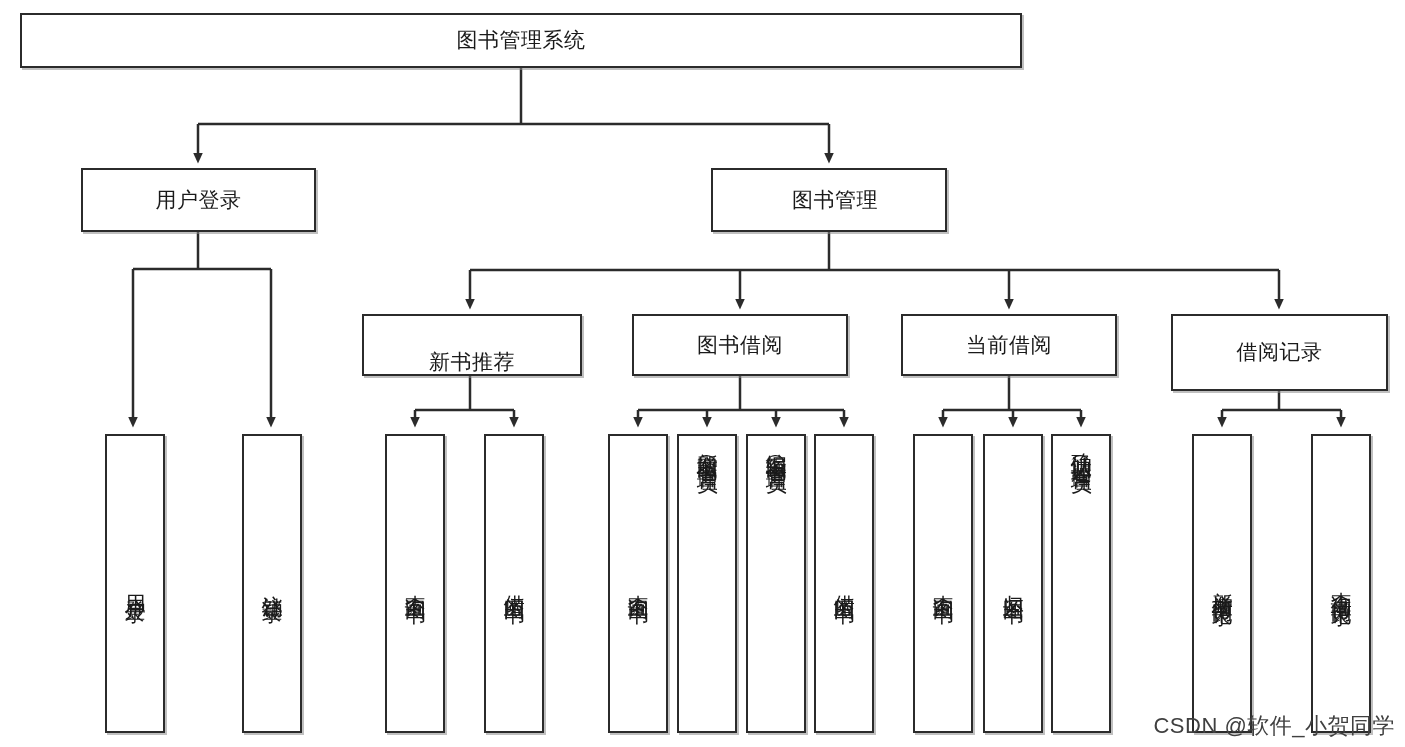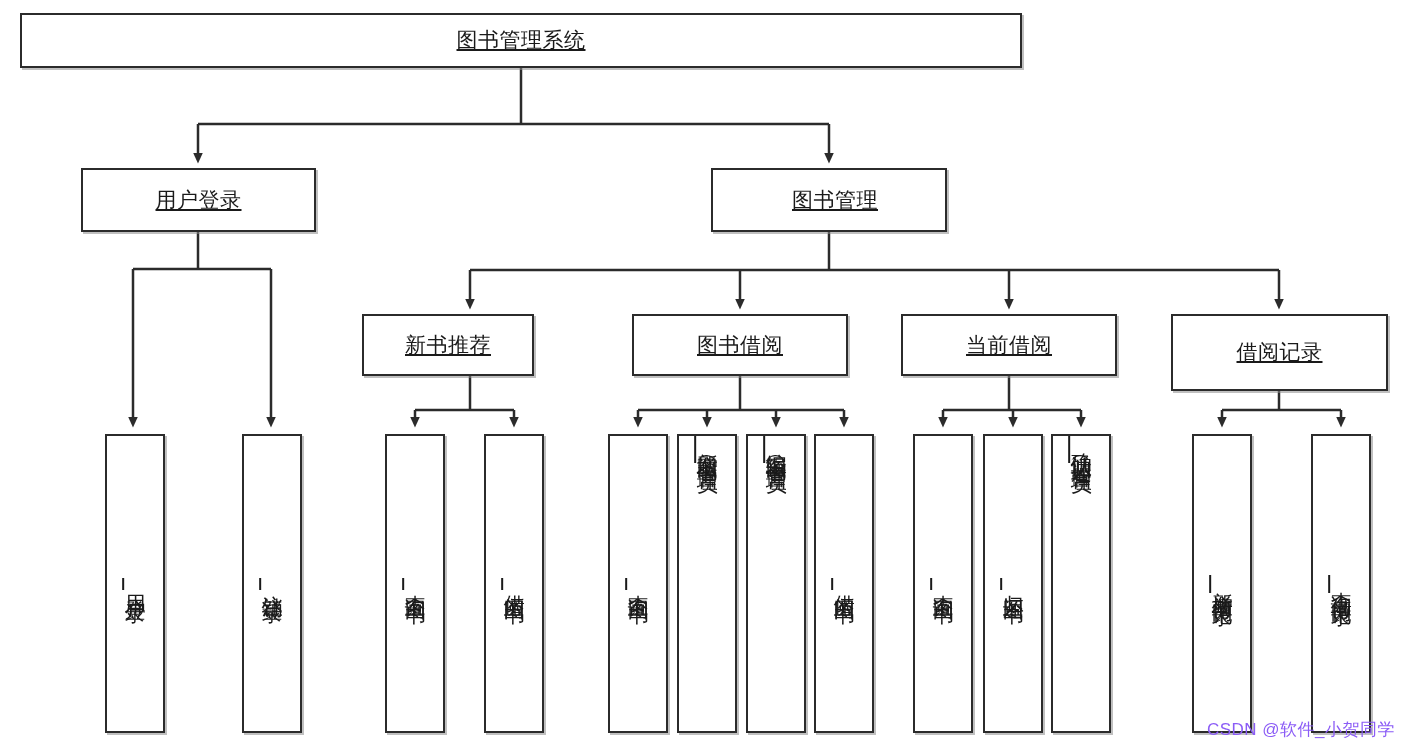--- a/index.html
+++ b/index.html
@@ -23,21 +23,20 @@
     align-items:center;
     justify-content:center;
     z-index:2;
   }
   .node .label{
     font-size:21px;
     line-height:1.15;
     letter-spacing:0.5px;
     color:#1a1a1a;
     white-space:nowrap;
-    text-decoration:underline;
   }
   .node.vert{
     align-items:flex-start;
     justify-content:center;
     padding-top:0;
   }
   .node.vert .label{
     writing-mode:vertical-rl;
     text-orientation:upright;
     font-size:21px;
@@ -45,22 +44,22 @@
     letter-spacing:3px;
     white-space:normal;
     max-height:100%;
   }
   .node.vert.mid .label{ margin-top:auto;margin-bottom:auto; }
 
   #watermark{
     position:absolute;
     right:10px;
     bottom:6px;
-    font-size:17px;
-    color:#8b5cf6;
+    font-size:22px;
+    color:#404040;
     letter-spacing:0.5px;
     z-index:5;
     white-space:nowrap;
     font-family:"Liberation Sans","DejaVu Sans",sans-serif;
   }
 </style>
 </head>
 <body>
 
 <div id="canvas">
@@ -119,21 +118,21 @@
     <span class="label">图书管理系统</span>
   </div>
 
   <div class="node" style="left:81px;top:168px;width:235px;height:64px;">
     <span class="label">用户登录</span>
   </div>
   <div class="node" style="left:711px;top:168px;width:236px;height:64px;padding-left:12px;">
     <span class="label">图书管理</span>
   </div>
 
-  <div class="node" style="left:362px;top:314px;width:172px;height:62px;">
+  <div class="node" style="left:362px;top:314px;width:220px;height:62px;align-items:flex-end;">
     <span class="label">新书推荐</span>
   </div>
   <div class="node" style="left:632px;top:314px;width:216px;height:62px;">
     <span class="label">图书借阅</span>
   </div>
   <div class="node" style="left:901px;top:314px;width:216px;height:62px;">
     <span class="label">当前借阅</span>
   </div>
   <div class="node" style="left:1171px;top:314px;width:217px;height:77px;">
     <span class="label">借阅记录</span>

